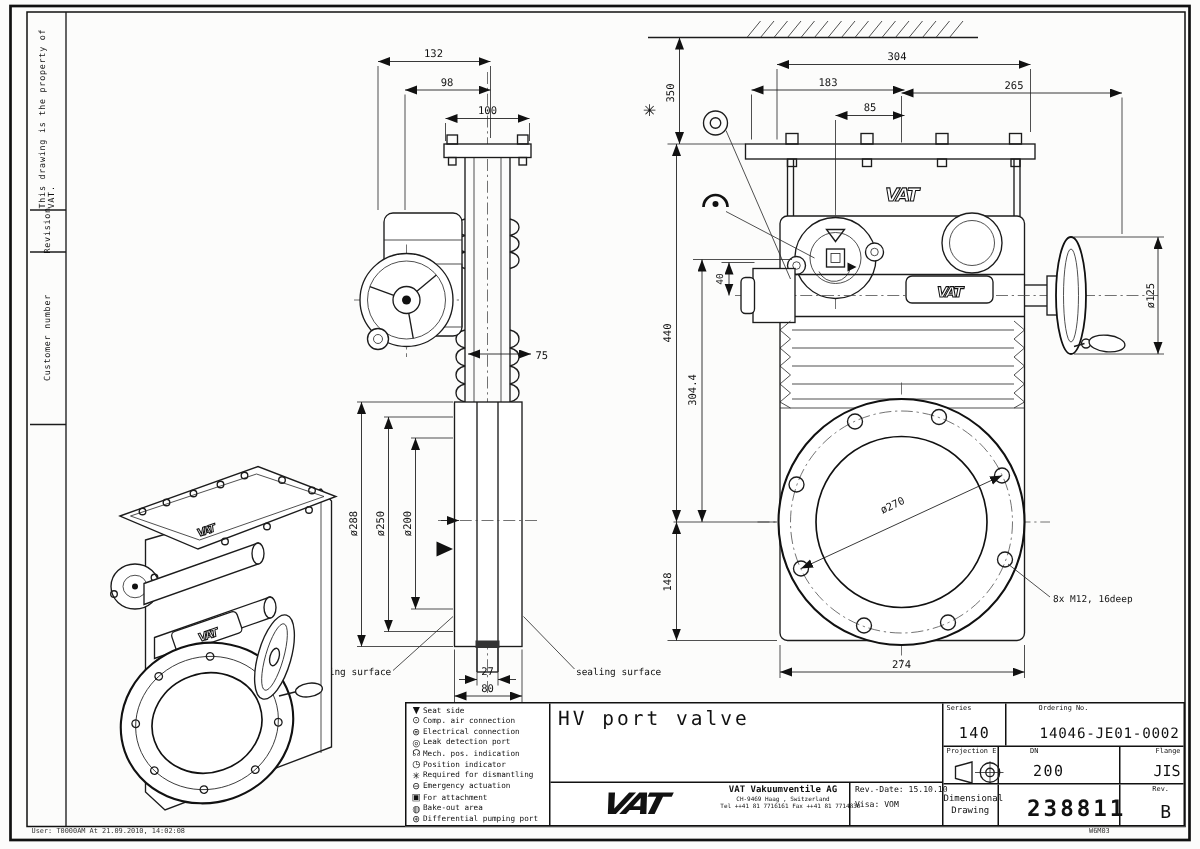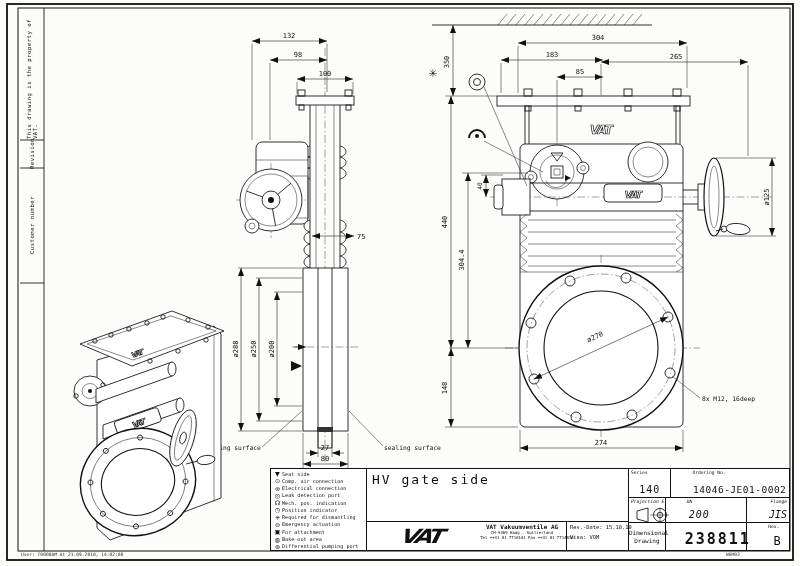--- a/index.html
+++ b/index.html
@@ -41,21 +41,21 @@
   .tb-visa{width:62px;border-left:1px solid #111;padding:2px 0 0 3px;font-size:5.4px;}
   .tb-visa div{margin-bottom:4px;white-space:nowrap;}
   .tb-right{width:160px;display:flex;flex-direction:column;}
   .tbr-row{display:flex;border-bottom:1px solid #111;gap:19px;}
   .tbr-row:last-child{border-bottom:none;}
   .cell{position:relative;border-right:1px solid #111;}
   .cell:last-child{border-right:none;}
   .cell-label{position:absolute;top:1px;left:2px;font-size:4.6px;white-space:nowrap;}
   .cell-label.right{left:auto;right:2px;}
   .cell-val{position:absolute;bottom:2px;width:100%;text-align:center;font-size:10px;letter-spacing:1px;}
-  .r1{height:29px;} .r2{height:25px;font-style:italic;} .r3{flex:1;}
+  .r1{height:29px;} .r2{height:25px;} .r3{flex:1;}
   .c-series{width:48px;} .c-order{width:112px;}
   .c-proj{width:48px;} .c-dn{width:82px;} .c-flange{width:30px;}
   .c-doct{width:48px;} .c-num{width:82px;} .c-rev{width:30px;}
   .val-order{font-size:9.5px;letter-spacing:0.5px;}
   .val-dn{text-align:left;padding-left:4px;}
   .val-flange{text-align:right;padding-right:2px;letter-spacing:0;}
   .val-num{font-size:15px;letter-spacing:2px;font-weight:bold;}
   .val-rev{font-size:12px;}
   .doct{position:absolute;top:6px;width:100%;text-align:center;font-size:6px;line-height:7.5px;}
   .projsym{position:absolute;left:6px;top:9px;}
@@ -476,21 +476,21 @@
           <span class="lg-ico">◍</span>
           <span class="lg-lab">Bake-out area</span>
         </div>
     <div class="lg-row">
           <span class="lg-ico">⊛</span>
           <span class="lg-lab">Differential pumping port</span>
         </div>
   </div>
 
   <div class="tb-main">
-    <div class="tb-title">HV gate side</div>
+    <div class="tb-title">HV port valve</div>
     <div class="tb-band">
       <div class="tb-logo">
             <span>VAT</span>
           </div>
       <div class="tb-company">
         <div class="co-name">VAT Vakuumventile AG</div>
         <div class="co-line">CH-9469 Haag , Switzerland</div>
         <div class="co-line">Tel ++41 81 7716161 Fax ++41 81 7714830</div>
       </div>
       <div class="tb-visa">

